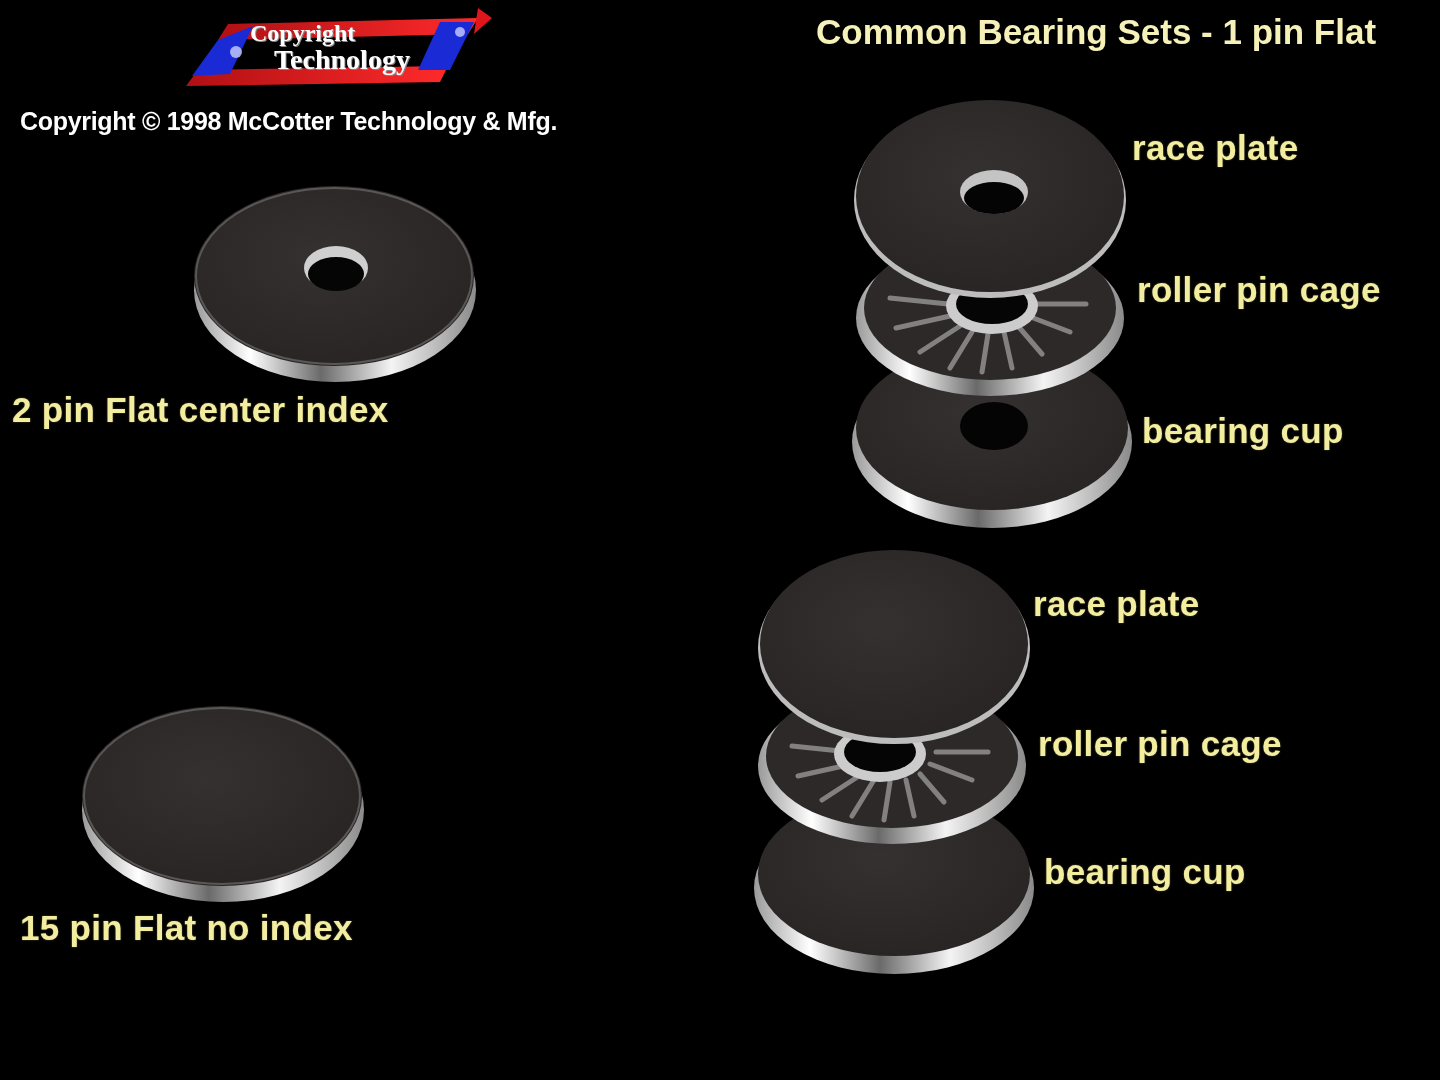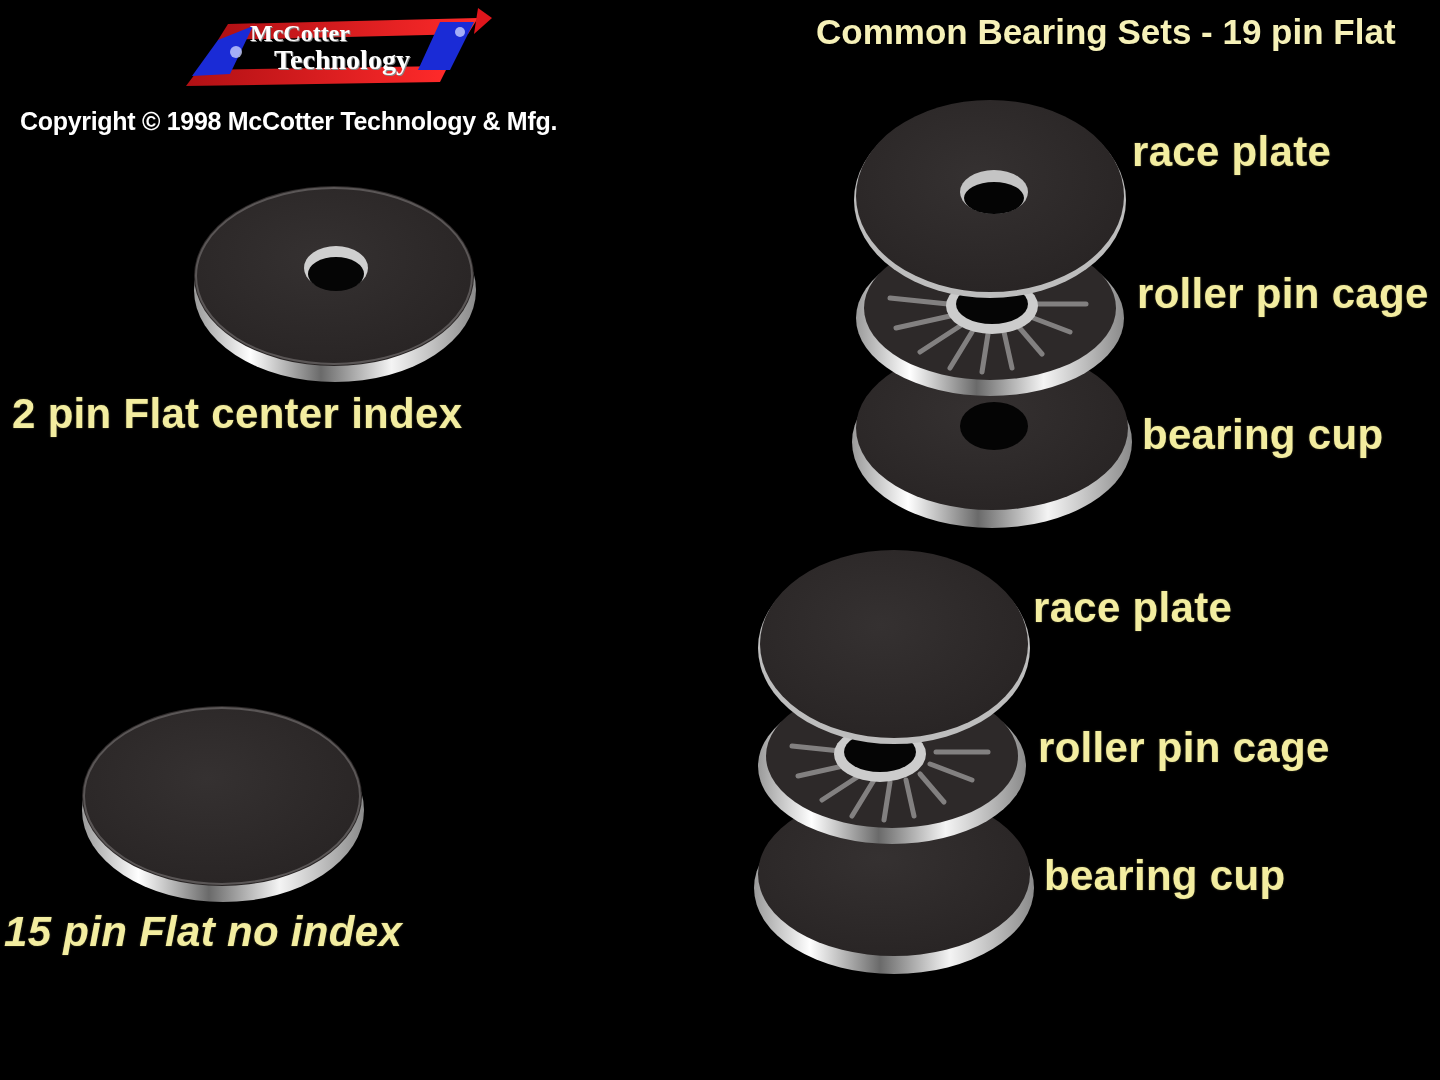--- a/index.html
+++ b/index.html
@@ -1,19 +1,19 @@
 <!DOCTYPE html>
 <html><head>
 <meta charset="utf-8">
 <style>
   html, body { margin:0; padding:0; background:#000; }
   body { width:1440px; height:1080px; position:relative; overflow:hidden;
          font-family:"Liberation Sans", sans-serif; }
   .abs { position:absolute; }
-  .label { position:absolute; color:#f3eda0; font-weight:bold; font-size:42px;
+  .label { position:absolute; color:#f3eda0; font-weight:bold; font-size:35px;
            white-space:nowrap; letter-spacing:0.3px;
            text-shadow:0 0 2px rgba(255,240,150,0.35); }
   .title { position:absolute; color:#f6f1b8; font-weight:bold; font-size:35px;
            white-space:nowrap; left:816px; top:12px; }
   .copyright { position:absolute; color:#ffffff; font-weight:bold; font-size:25px;
                left:20px; top:107px; white-space:nowrap; letter-spacing:-0.3px; }
   .logo { position:absolute; left:178px; top:4px; width:314px; height:90px; }
   .logo-text { position:absolute; color:#fff; font-family:"Liberation Serif", serif;
                font-weight:bold; white-space:nowrap; text-shadow:1px 1px 0 #888; }
   svg { position:absolute; overflow:visible; }
@@ -44,42 +44,42 @@
 <div class="logo">
   <svg width="314" height="90" viewBox="0 0 314 90">
     <polygon points="50,20 300,14 290,30 40,36" fill="url(#logoRed)"></polygon>
     <polygon points="300,4 314,14 296,30" fill="#e0161c"></polygon>
     <polygon points="20,66 270,62 262,78 8,82" fill="url(#logoRed)"></polygon>
     <polygon points="40,36 75,22 52,70 14,72" fill="#1a2bd6"></polygon>
     <polygon points="262,18 296,18 272,66 240,66" fill="#1a2bd6"></polygon>
     <circle cx="58" cy="48" r="6" fill="#c8d0ff" opacity="0.8"></circle>
     <circle cx="282" cy="28" r="5" fill="#c8d0ff" opacity="0.8"></circle>
   </svg>
-  <span class="logo-text" style="left:72px;top:16px;font-size:24px;">McCotter</span>
+  <span class="logo-text" style="left:72px;top:16px;font-size:24px;">Copyright</span>
   <span class="logo-text" style="left:96px;top:40px;font-size:28px;">Technology</span>
 </div>
 
 <div class="copyright">Copyright © 1998 McCotter Technology &amp; Mfg.</div>
-<div class="title">Common Bearing Sets - 19 pin Flat</div>
+<div class="title">Common Bearing Sets - 1 pin Flat</div>
 
 <svg class="abs" style="left:190px;top:168px" width="290" height="220">
   <ellipse cx="145" cy="122" rx="141" ry="92" fill="url(#rimGrad)"></ellipse>
   <ellipse cx="144" cy="108" rx="140" ry="90" fill="url(#faceGrad)"></ellipse>
   <ellipse cx="144" cy="108" rx="138" ry="88" fill="none" stroke="#5a5656" stroke-width="2"></ellipse>
   <ellipse cx="146" cy="100" rx="32" ry="22" fill="#cfcfcf"></ellipse>
   <ellipse cx="146" cy="106" rx="28" ry="17" fill="#050505"></ellipse>
 </svg>
 <div class="label" style="left:12px;top:390px;">2 pin Flat center index</div>
 
 <svg class="abs" style="left:78px;top:688px" width="290" height="220">
   <ellipse cx="145" cy="122" rx="141" ry="92" fill="url(#rimGrad)"></ellipse>
   <ellipse cx="144" cy="108" rx="140" ry="90" fill="url(#faceGrad)"></ellipse>
   <ellipse cx="144" cy="108" rx="138" ry="88" fill="none" stroke="#5a5656" stroke-width="2"></ellipse>
 </svg>
-<div class="label" style="left:4px;top:908px;font-style:italic;">15 pin Flat no index</div>
+<div class="label" style="left:20px;top:908px;">15 pin Flat no index</div>
 
 <svg class="abs" style="left:850px;top:100px" width="290" height="430">
 
   <ellipse cx="142" cy="342" rx="140" ry="86" fill="url(#rimGrad)"></ellipse>
   <ellipse cx="142" cy="328" rx="136" ry="82" fill="url(#faceGrad)"></ellipse>
   <ellipse cx="144" cy="326" rx="34" ry="24" fill="#040404"></ellipse>
 
   <ellipse cx="140" cy="218" rx="134" ry="78" fill="url(#rimGrad)"></ellipse>
   <ellipse cx="140" cy="208" rx="126" ry="72" fill="#2d2929"></ellipse>
   <g stroke="#8c8a8a" stroke-width="5" stroke-linecap="round" opacity="0.9">

